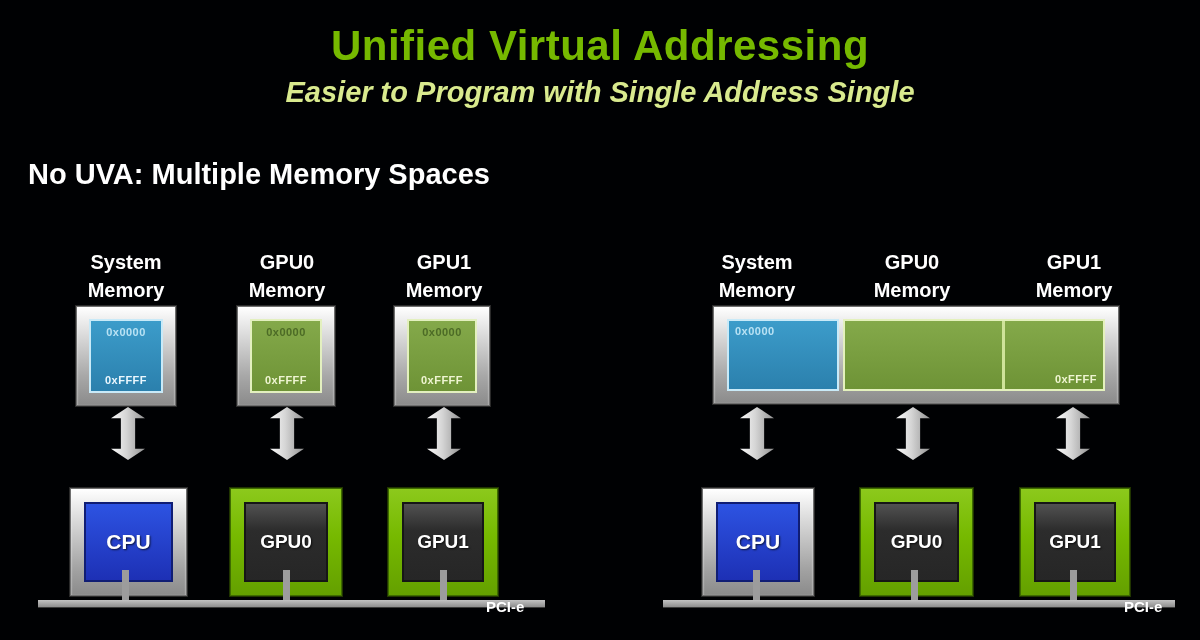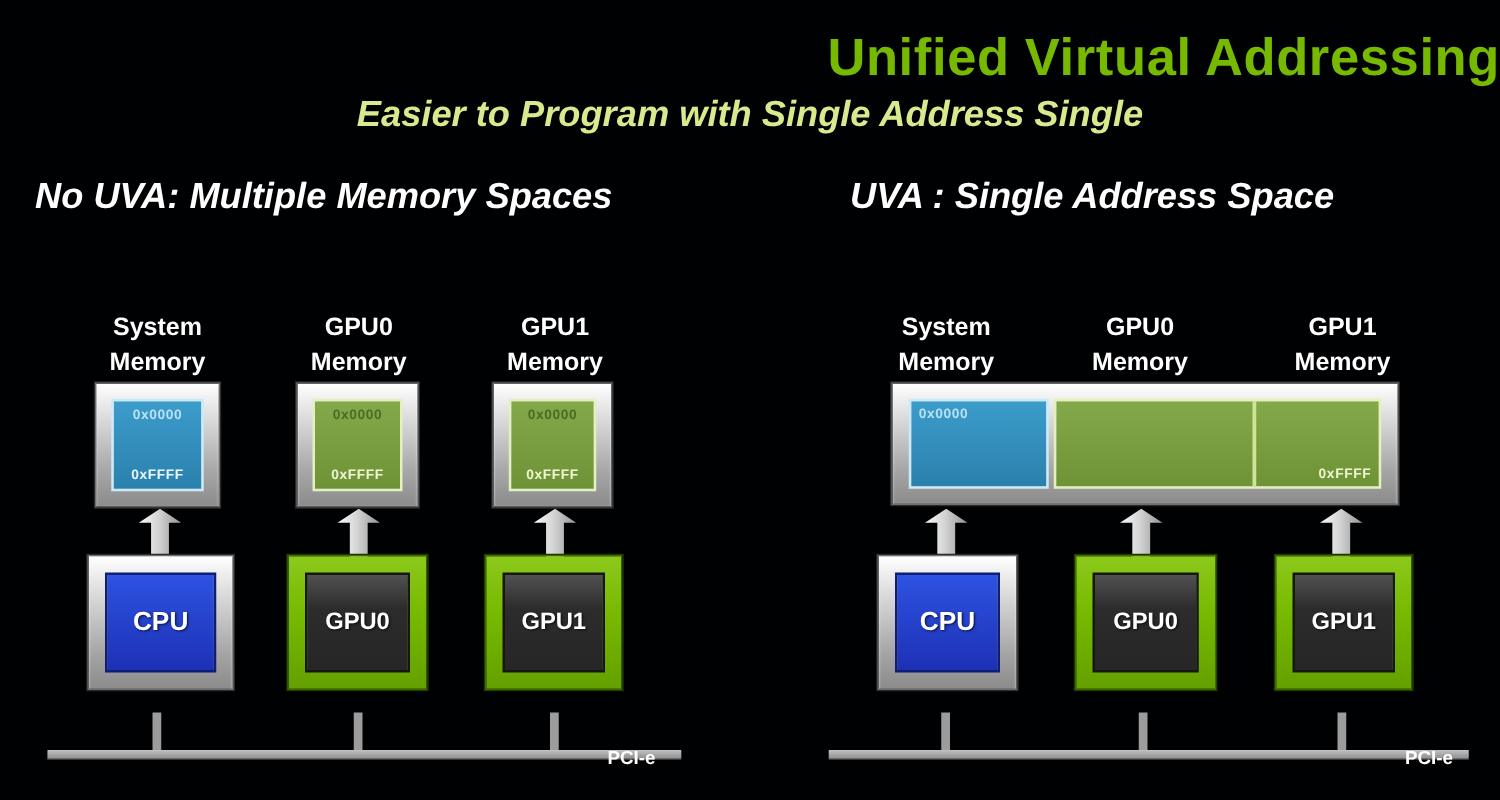--- a/index.html
+++ b/index.html
@@ -1,30 +1,30 @@
 <!DOCTYPE html>
 <html><head>
 <meta charset="utf-8">
 <style>
   html,body { margin:0; padding:0; background:#000; }
   .stage {
     position:relative; width:1200px; height:640px; background:#000103;
     font-family:"Liberation Sans", sans-serif; overflow:hidden;
   }
   .slide-title {
-    position:absolute; top:22px; left:0; width:100%; text-align:right;
+    position:absolute; top:22px; left:0; width:100%; text-align:center;
     color:#76b900; font-size:42px; font-weight:bold; letter-spacing:0.5px;
   }
   .slide-subtitle {
     position:absolute; top:76px; left:0; width:100%; text-align:center;
     color:#d9ea8e; font-size:29px; font-weight:bold; font-style:italic;
   }
   .section-heading {
-    position:absolute; top:141px; color:#fff; font-size:29px;
-    font-weight:bold; font-style:italic; white-space:nowrap;
+    position:absolute; top:158px; color:#fff; font-size:29px;
+    font-weight:bold; white-space:nowrap;
   }
   .mem-label {
     position:absolute; top:248px; width:130px; text-align:center;
     color:#fff; font-size:20px; font-weight:bold; line-height:28px;
   }
   .metal-frame {
     position:absolute; box-sizing:border-box;
     background:linear-gradient(180deg,#ffffff 0%,#d9d9d9 30%,#a8a8a8 70%,#8b8b8b 100%);
     border:1px solid #6f6f6f;
     box-shadow:inset 0 1px 2px rgba(255,255,255,.9), 0 0 0 1px #2a2a2a;
@@ -72,21 +72,21 @@
   .uva-green-div { width:3px; background:#cfe39a; }
   .uva-green-seg2 { flex:1; }
   .uva-green-wrap .addr { position:absolute; bottom:4px; right:6px; }
 
   .varrow-icon {
     position:absolute; top:407px; width:34px; height:53px;
     background:linear-gradient(90deg,#fafafa 0%,#d5d5d5 45%,#939393 100%);
     clip-path:polygon(50% 0,100% 21%,71% 21%,71% 79%,100% 79%,50% 100%,0 79%,29% 79%,29% 21%,0 21%);
   }
 
-  .proc-frame { position:absolute; top:444px; height:108px; box-sizing:border-box; padding:13px; }
+  .proc-frame { position:absolute; top:488px; height:108px; box-sizing:border-box; padding:13px; }
   .proc-frame.silver {
     background:linear-gradient(180deg,#ffffff 0%,#d9d9d9 30%,#a3a3a3 75%,#8b8b8b 100%);
     border:1px solid #6f6f6f;
     box-shadow:inset 0 1px 2px rgba(255,255,255,.9), 0 0 0 1px #2a2a2a;
   }
   .proc-frame.green {
     background:linear-gradient(180deg,#8cc91c 0%,#76b900 45%,#64a000 100%);
     border:1px solid #3f6c00;
     box-shadow:0 0 0 1px #203500;
   }
@@ -115,21 +115,20 @@
   }
 </style>
 </head>
 <body>
 
 <div class="stage">
 
   <div class="slide-title">Unified Virtual Addressing</div>
   <div class="slide-subtitle">Easier to Program with Single Address Single</div>
   <div class="section-heading" style="left:28px;">No UVA: Multiple Memory Spaces</div>
-  <div class="section-heading" style="left:680px;">UVA : Single Address Space</div>
 
   <div class="mem-label" style="left:61px;">
     <span>System</span><br>
     <span>Memory</span>
   </div>
   <div class="mem-label" style="left:222px;">
     <span>GPU0</span><br>
     <span>Memory</span>
   </div>
   <div class="mem-label" style="left:379px;">

